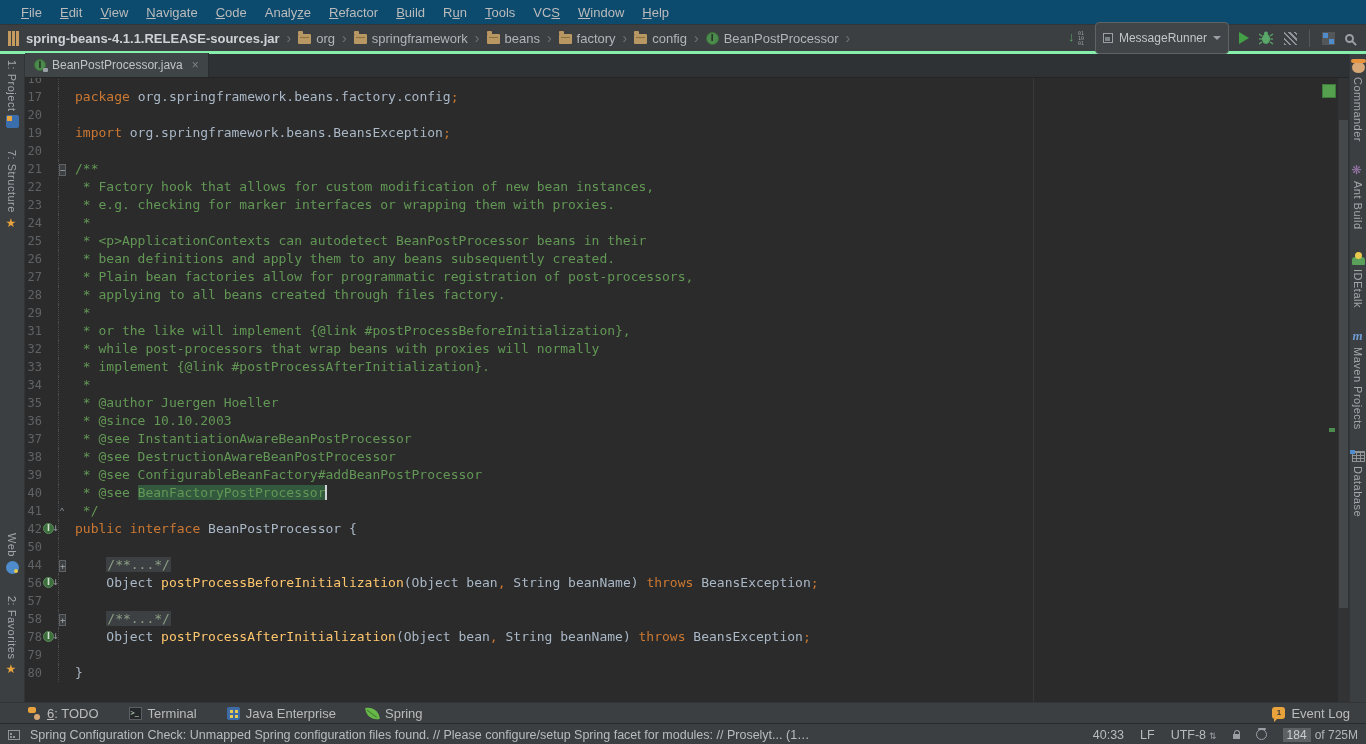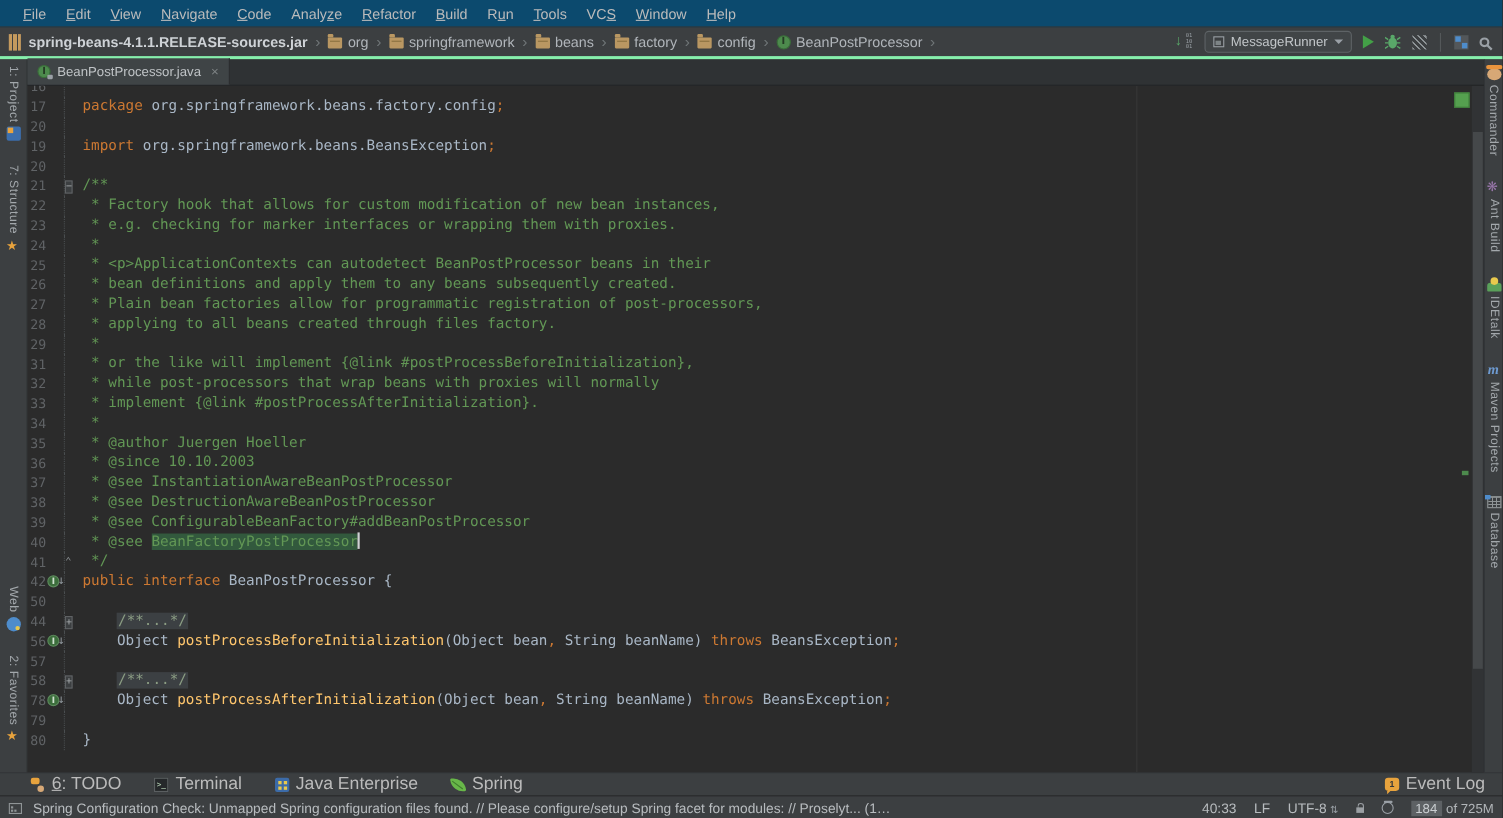--- a/index.html
+++ b/index.html
@@ -20,21 +20,21 @@
   #crumbs{display:contents}
   .bclabel{color:#b0b5ba;margin-left:5px}
   .i-folder{width:13px;height:10px;background:#b99762;border-radius:1px;position:relative;margin-top:2px;flex:none}
   .i-folder::before{content:"";position:absolute;top:-3px;left:0;width:5px;height:3px;background:#b99762;border-radius:1px 1px 0 0}
   .i-folder::after{content:"";position:absolute;top:3px;left:2px;width:9px;height:1px;background:#8a7040}
   .i-iface{width:13px;height:13px;border-radius:50%;background:#4d8a4d;border:1px solid #3a6e3a;color:#243a24;font:bold 9px/11px "DejaVu Sans",sans-serif;text-align:center;flex:none}
   .runcluster{margin-left:auto;display:flex;align-items:center;gap:10px}
   .i-download{position:relative;width:17px;height:15px}
   .i-download::before{content:"↓";position:absolute;left:0;top:-2px;color:#59a869;font-weight:bold;font-size:13px}
   .i-download::after{content:"01\A 10\A 01";white-space:pre;position:absolute;right:1px;top:0;font:5px/5px "DejaVu Sans Mono",monospace;color:#9aa0a6}
-  .combo{height:20px;border:1px solid #5e6366;border-radius:4px;display:flex;align-items:center;gap:6px;padding:0 7px;background:#414547;color:#c2c6c9;font-size:12px}
+  .combo{height:32px;border:1px solid #5e6366;border-radius:4px;display:flex;align-items:center;gap:6px;padding:0 7px;background:#414547;color:#c2c6c9;font-size:12px}
   .appico{width:10px;height:10px;border:1px solid #9aa0a6;background:#3c3f41;position:relative;flex:none}
   .appico::after{content:"";position:absolute;left:1px;bottom:1px;width:5px;height:4px;background:#7d8486}
   .combo-arr{width:0;height:0;border-left:4px solid transparent;border-right:4px solid transparent;border-top:4px solid #9aa0a6}
   .i-run{width:0;height:0;border-left:10px solid #43a047;border-top:6px solid transparent;border-bottom:6px solid transparent}
   .i-coverage{width:13px;height:13px;background:repeating-linear-gradient(45deg,#8d9396 0 1.5px,transparent 1.5px 4px)}
   .tsep{width:1px;height:17px;background:#54585a;margin:0 2px}
   .i-grid{width:13px;height:13px;position:relative;background:#53575a}
   .i-grid::before{content:"";position:absolute;left:1px;top:1px;width:5px;height:5px;background:#4e8ccb;box-shadow:6px 6px 0 #4e8ccb}
   .i-search{width:9px;height:9px;border:2px solid #9aa0a6;border-radius:50%;position:relative;margin-right:4px}
   .i-search::after{content:"";position:absolute;width:2px;height:6px;background:#9aa0a6;transform:rotate(-45deg);right:-3px;bottom:-5px}
@@ -86,21 +86,21 @@
   .impl{position:absolute;left:1px;top:3px;width:11px;height:11px;border-radius:50%;background:#3c6e3c;border:1px solid #5d8a5d;color:#cfe0cf;font:bold 8px/10px "DejaVu Sans",sans-serif;text-align:center}
   .impl::after{content:"↓";position:absolute;right:-6px;top:0;color:#8a9196;font-size:8px}
   .fm{width:9px;height:9px;margin:4px auto 0;border:1px solid #5f6264;background:#3c3f41;color:#a7abad;font:9px/8px "DejaVu Sans Mono",monospace;text-align:center}
   .fm-end{border:none;background:none;font-size:10px;color:#8a8f92}
   .inspbox{position:absolute;right:13px;top:6px;width:14px;height:14px;background:#55a04f;border:1px solid #3e7a3a}
   .stripemark{position:absolute;right:14px;top:350px;width:6px;height:4px;background:#4d8a4d}
   .vscroll{position:absolute;right:0;top:0;bottom:0;width:11px;background:#313335}
   .vthumb{position:absolute;left:1px;top:42px;width:9px;height:488px;background:#45484a}
 
   
-  .bottombar{height:21px;background:#3c3f41;border-top:1px solid #323538;display:flex;align-items:center;padding:0 10px 0 28px;font-size:16px;color:#bbbbbb}
+  .bottombar{height:21px;background:#3c3f41;border-top:1px solid #323538;display:flex;align-items:center;padding:0 10px 0 28px;font-size:13px;color:#bbbbbb}
   .bbtn{display:flex;align-items:center;gap:6px;margin-right:30px;cursor:default}
   .bbtn .u{text-decoration:underline}
   .bi{width:13px;height:13px;position:relative;flex:none}
   .bi-todo::before{content:"";position:absolute;left:0;top:0;width:8px;height:6px;background:#e8a33d;border-radius:2px}
   .bi-todo::after{content:"";position:absolute;right:1px;bottom:0;width:6px;height:6px;background:#d7a876;border-radius:50%}
   .bi-terminal{background:#25282a;border:1px solid #5b5f61}
   .bi-terminal::before{content:">_";position:absolute;left:1px;top:0;font:bold 7px/10px "DejaVu Sans Mono",monospace;color:#a9c3a9}
   .bi-jee{background:#3c6ba8;border-radius:2px}
   .bi-jee::before{content:"";position:absolute;left:3px;top:3px;width:3px;height:3px;background:#e8c94d;box-shadow:5px 0 #e8c94d,0 5px #e8c94d,5px 5px #e8c94d}
   .bi-spring{background:#68b749;border-radius:1px 90% 1px 90%;transform:rotate(-8deg)}

